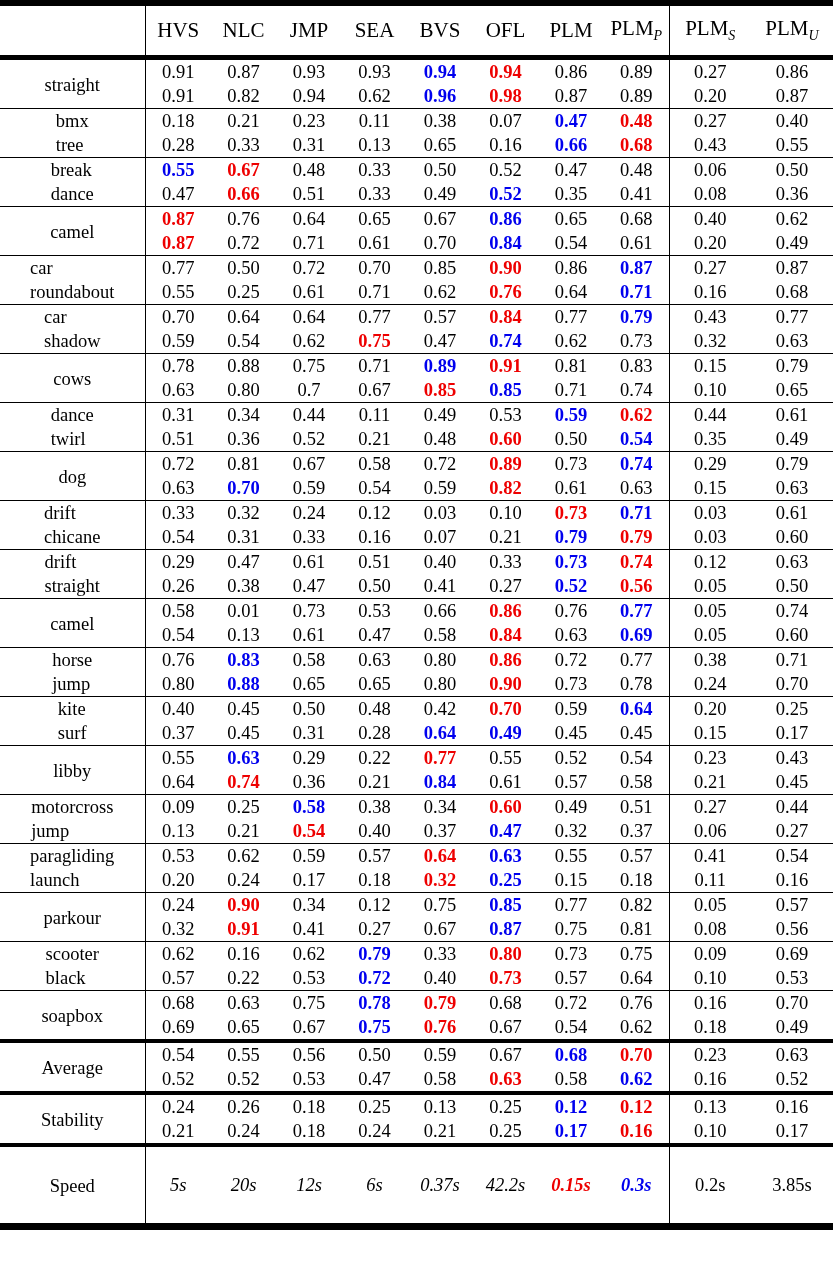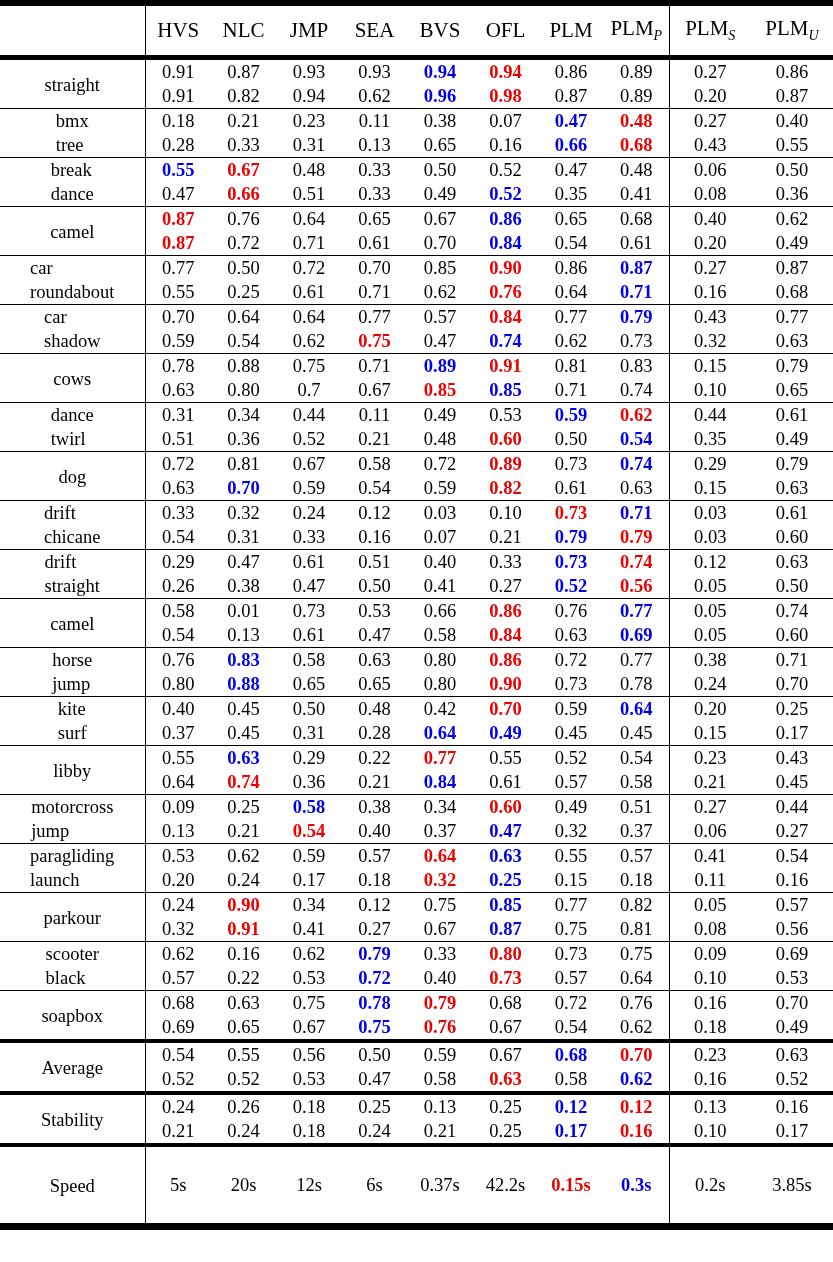--- a/index.html
+++ b/index.html
@@ -24,21 +24,21 @@
   }
   td.lbl{
     text-align:left;padding-left:15px;vertical-align:middle;
   }
   .stack{display:inline-block;text-align:left;line-height:24px;vertical-align:middle;}
   .stack.center{}
   .vl{border-left:1.5px solid #000;}
   tr.bt-thin td{border-top:1.5px solid #000;}
   tr.bt-thick td{border-top:4.5px solid #000;}
   tr.tall td{height:76px;}
-  td.sp{text-align:left;padding-left:16px;}
+  td.sp{text-align:left;padding-left:16px;font-style:italic;}
   .c-b{color:#0000ee;font-weight:bold;}
   .c-r{color:#ee0000;font-weight:bold;}
 </style>
 </head>
 <body>
 
 <div class="page">
   <div class="topbar"></div>
   <table class="results">
     <colgroup>

